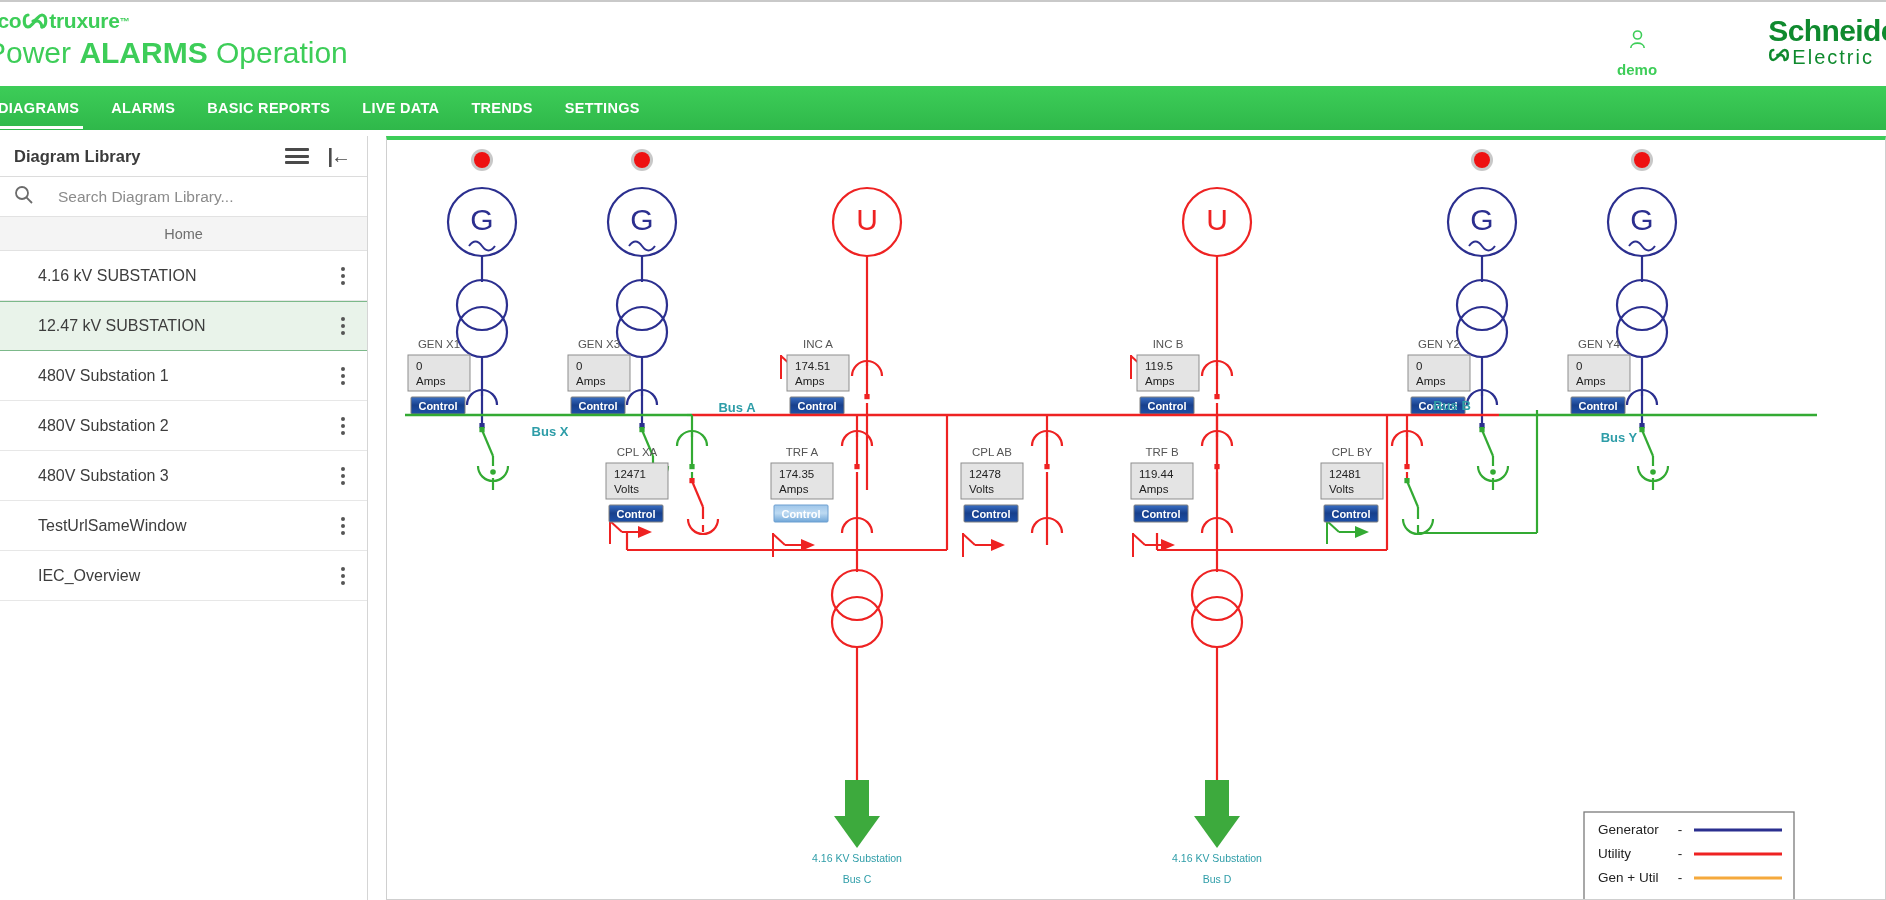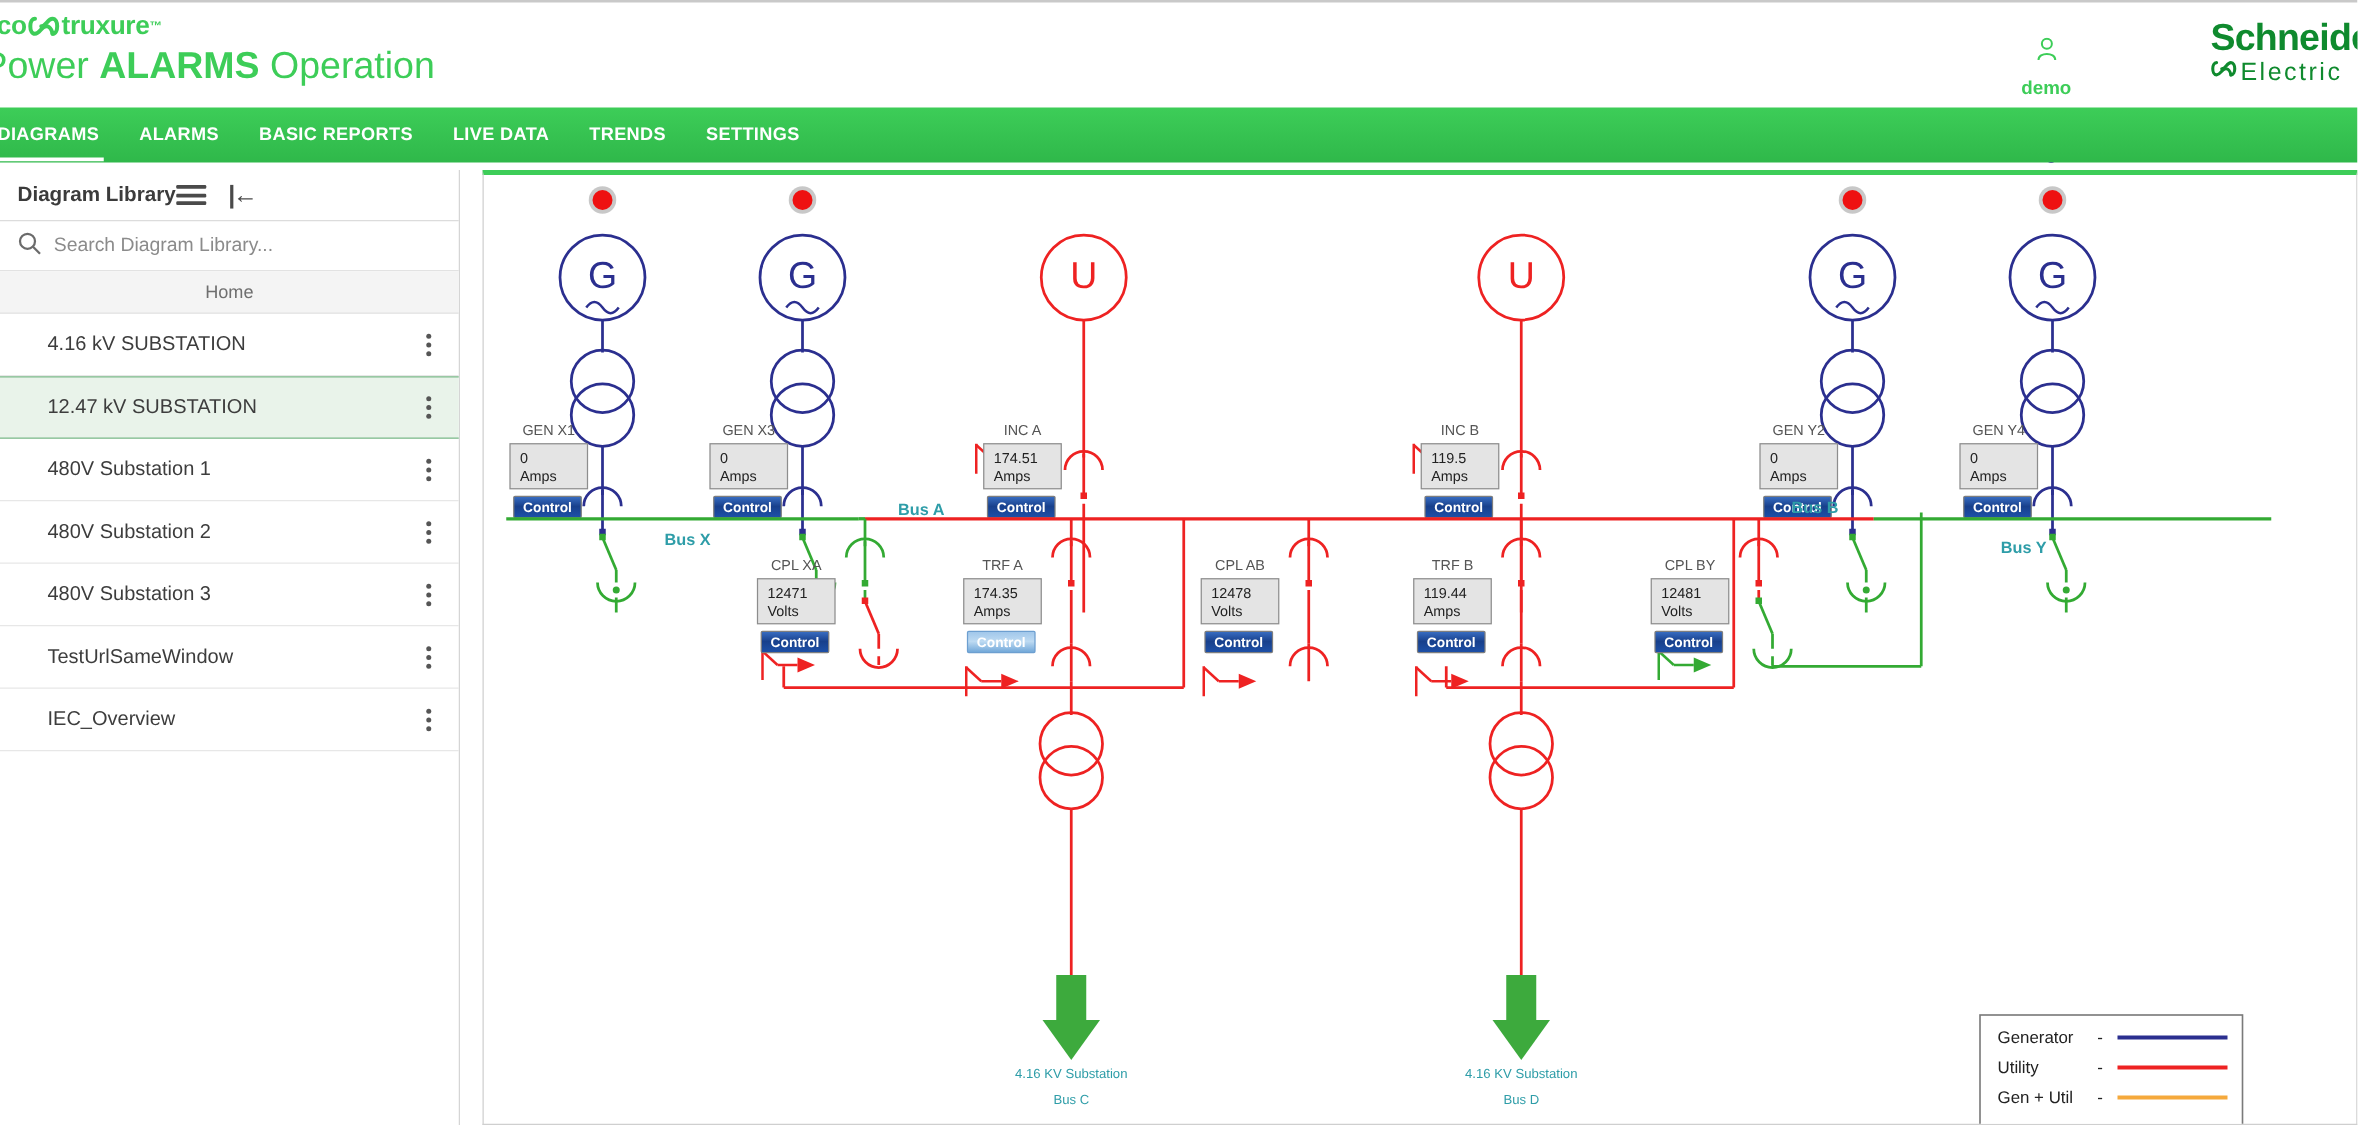--- a/index.html
+++ b/index.html
@@ -65,32 +65,32 @@
     height: 3px; background: #fff;
   }
 
   
   .sidebar {
     position: absolute; left: 0; top: 136px; width: 368px; height: 764px;
     background: #fff; border-right: 1px solid #d5d5d5;
   }
   .sb-head {
     height: 41px; border-bottom: 1px solid #dcdcdc;
-    display: flex; align-items: center; 
+    display: flex; align-items: center; justify-content: space-between;
     padding: 0 18px 0 14px;
   }
   .sb-title { font-size: 16.5px; font-weight: bold; color: #3b3b3b; }
   .sb-icons { display: flex; align-items: center; gap: 18px; }
   .ham { width: 24px; height: 16px; display: flex; flex-direction: column; justify-content: space-between; cursor:pointer; }
   .ham i { display: block; height: 3px; background: #4a4a4a; border-radius: 1px; }
   .collapse-btn { font-size: 20px; color: #4a4a4a; cursor: pointer; font-weight: bold; letter-spacing: -2px; }
 
   .sb-search {
     height: 40px; border-bottom: 1px solid #e2e2e2;
-    display: flex; align-items: center; gap: 10px; padding: 0 14px;
+    display: flex; align-items: center; gap: 25px; padding: 0 14px;
   }
   .sb-search svg { flex: none; }
   .sb-search input {
     border: 0; outline: 0; font-size: 15.5px; color: #666;
     font-family: "Liberation Sans", sans-serif; width: 100%; background: transparent;
   }
   .sb-search input::placeholder { color: #8b8b8b; }
 
   .sb-home {
     height: 34px; background: #f4f4f4; border-bottom: 1px solid #e2e2e2;

